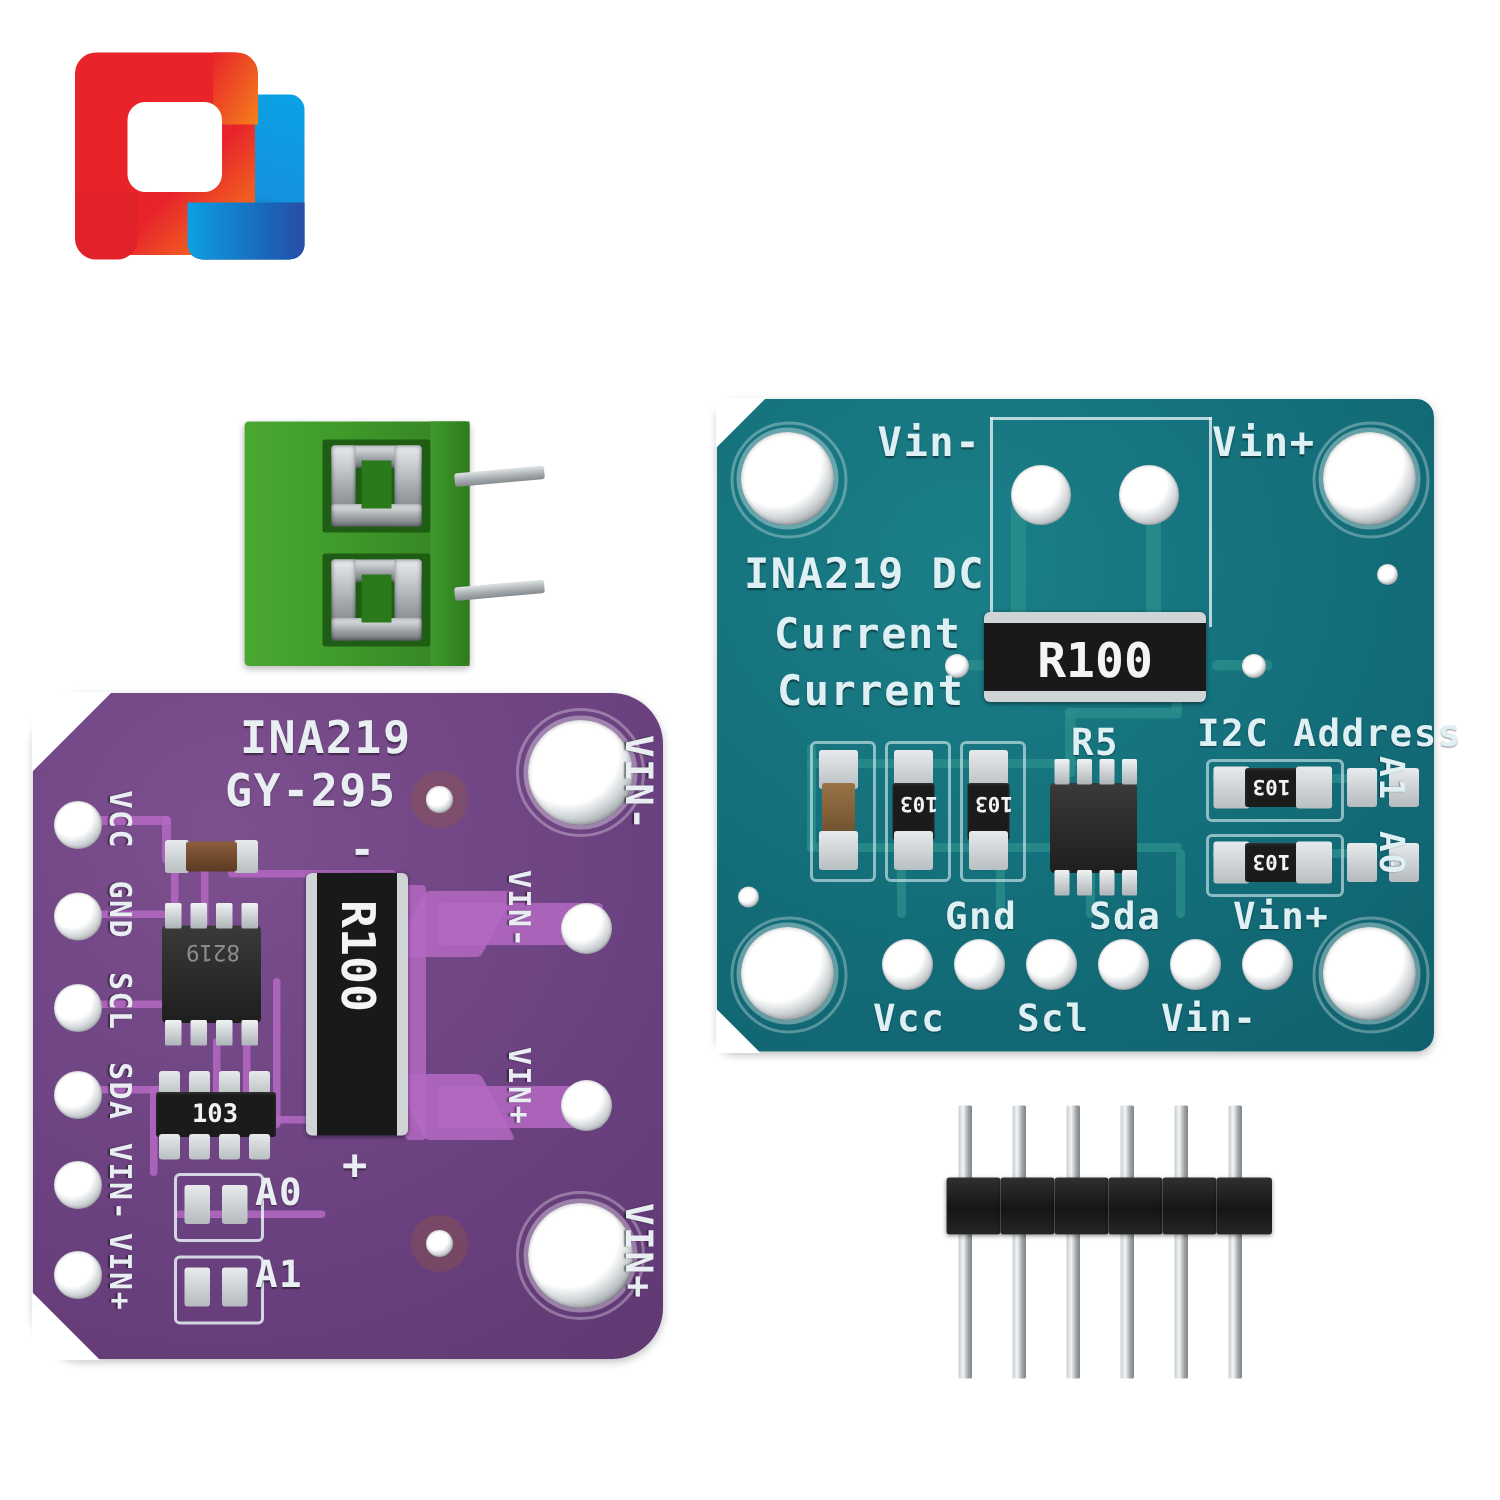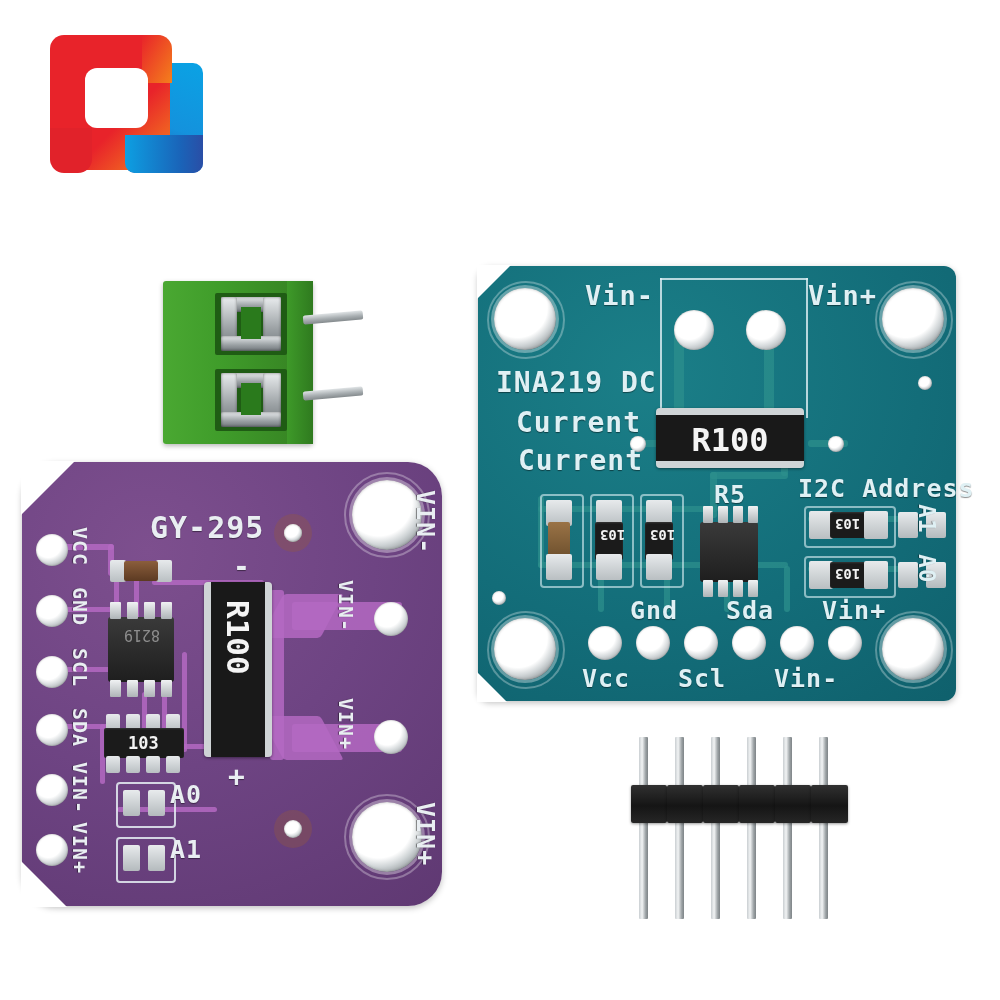--- a/index.html
+++ b/index.html
@@ -201,20 +201,21 @@
     <div class="smd-pad" style="left:134px;top:98px;width:16px;height:22px;"></div>
     <div style="position:absolute;left:102px;top:99px;width:34px;height:20px;background:linear-gradient(180deg,#8b5e3c,#5c3a22);border-radius:2px;"></div>
 
     <div class="solderjmp" style="left:94px;top:320px;width:56px;height:42px;"></div>
     <div class="sj-pad" style="left:101px;top:328px;width:17px;height:26px;"></div>
     <div class="sj-pad" style="left:126px;top:328px;width:17px;height:26px;"></div>
     <div class="solderjmp" style="left:94px;top:375px;width:56px;height:42px;"></div>
     <div class="sj-pad" style="left:101px;top:383px;width:17px;height:26px;"></div>
     <div class="sj-pad" style="left:126px;top:383px;width:17px;height:26px;"></div>
 
+    <div class="silk" style="left:138px;top:13px;font-size:30px;">INA219</div>
     <div class="silk" style="left:128px;top:48px;font-size:30px;">GY-295</div>
 
     <div class="silk rot" style="left:70px;top:65px;font-size:20px;transform:rotate(90deg);">VCC</div>
     <div class="silk rot" style="left:70px;top:125px;font-size:20px;transform:rotate(90deg);">GND</div>
     <div class="silk rot" style="left:70px;top:186px;font-size:20px;transform:rotate(90deg);">SCL</div>
     <div class="silk rot" style="left:70px;top:246px;font-size:20px;transform:rotate(90deg);">SDA</div>
     <div class="silk rot" style="left:70px;top:300px;font-size:20px;transform:rotate(90deg);">VIN-</div>
     <div class="silk rot" style="left:70px;top:360px;font-size:20px;transform:rotate(90deg);">VIN+</div>
 
     <div class="silk rot" style="left:336px;top:118px;font-size:20px;transform:rotate(90deg);">VIN-</div>

